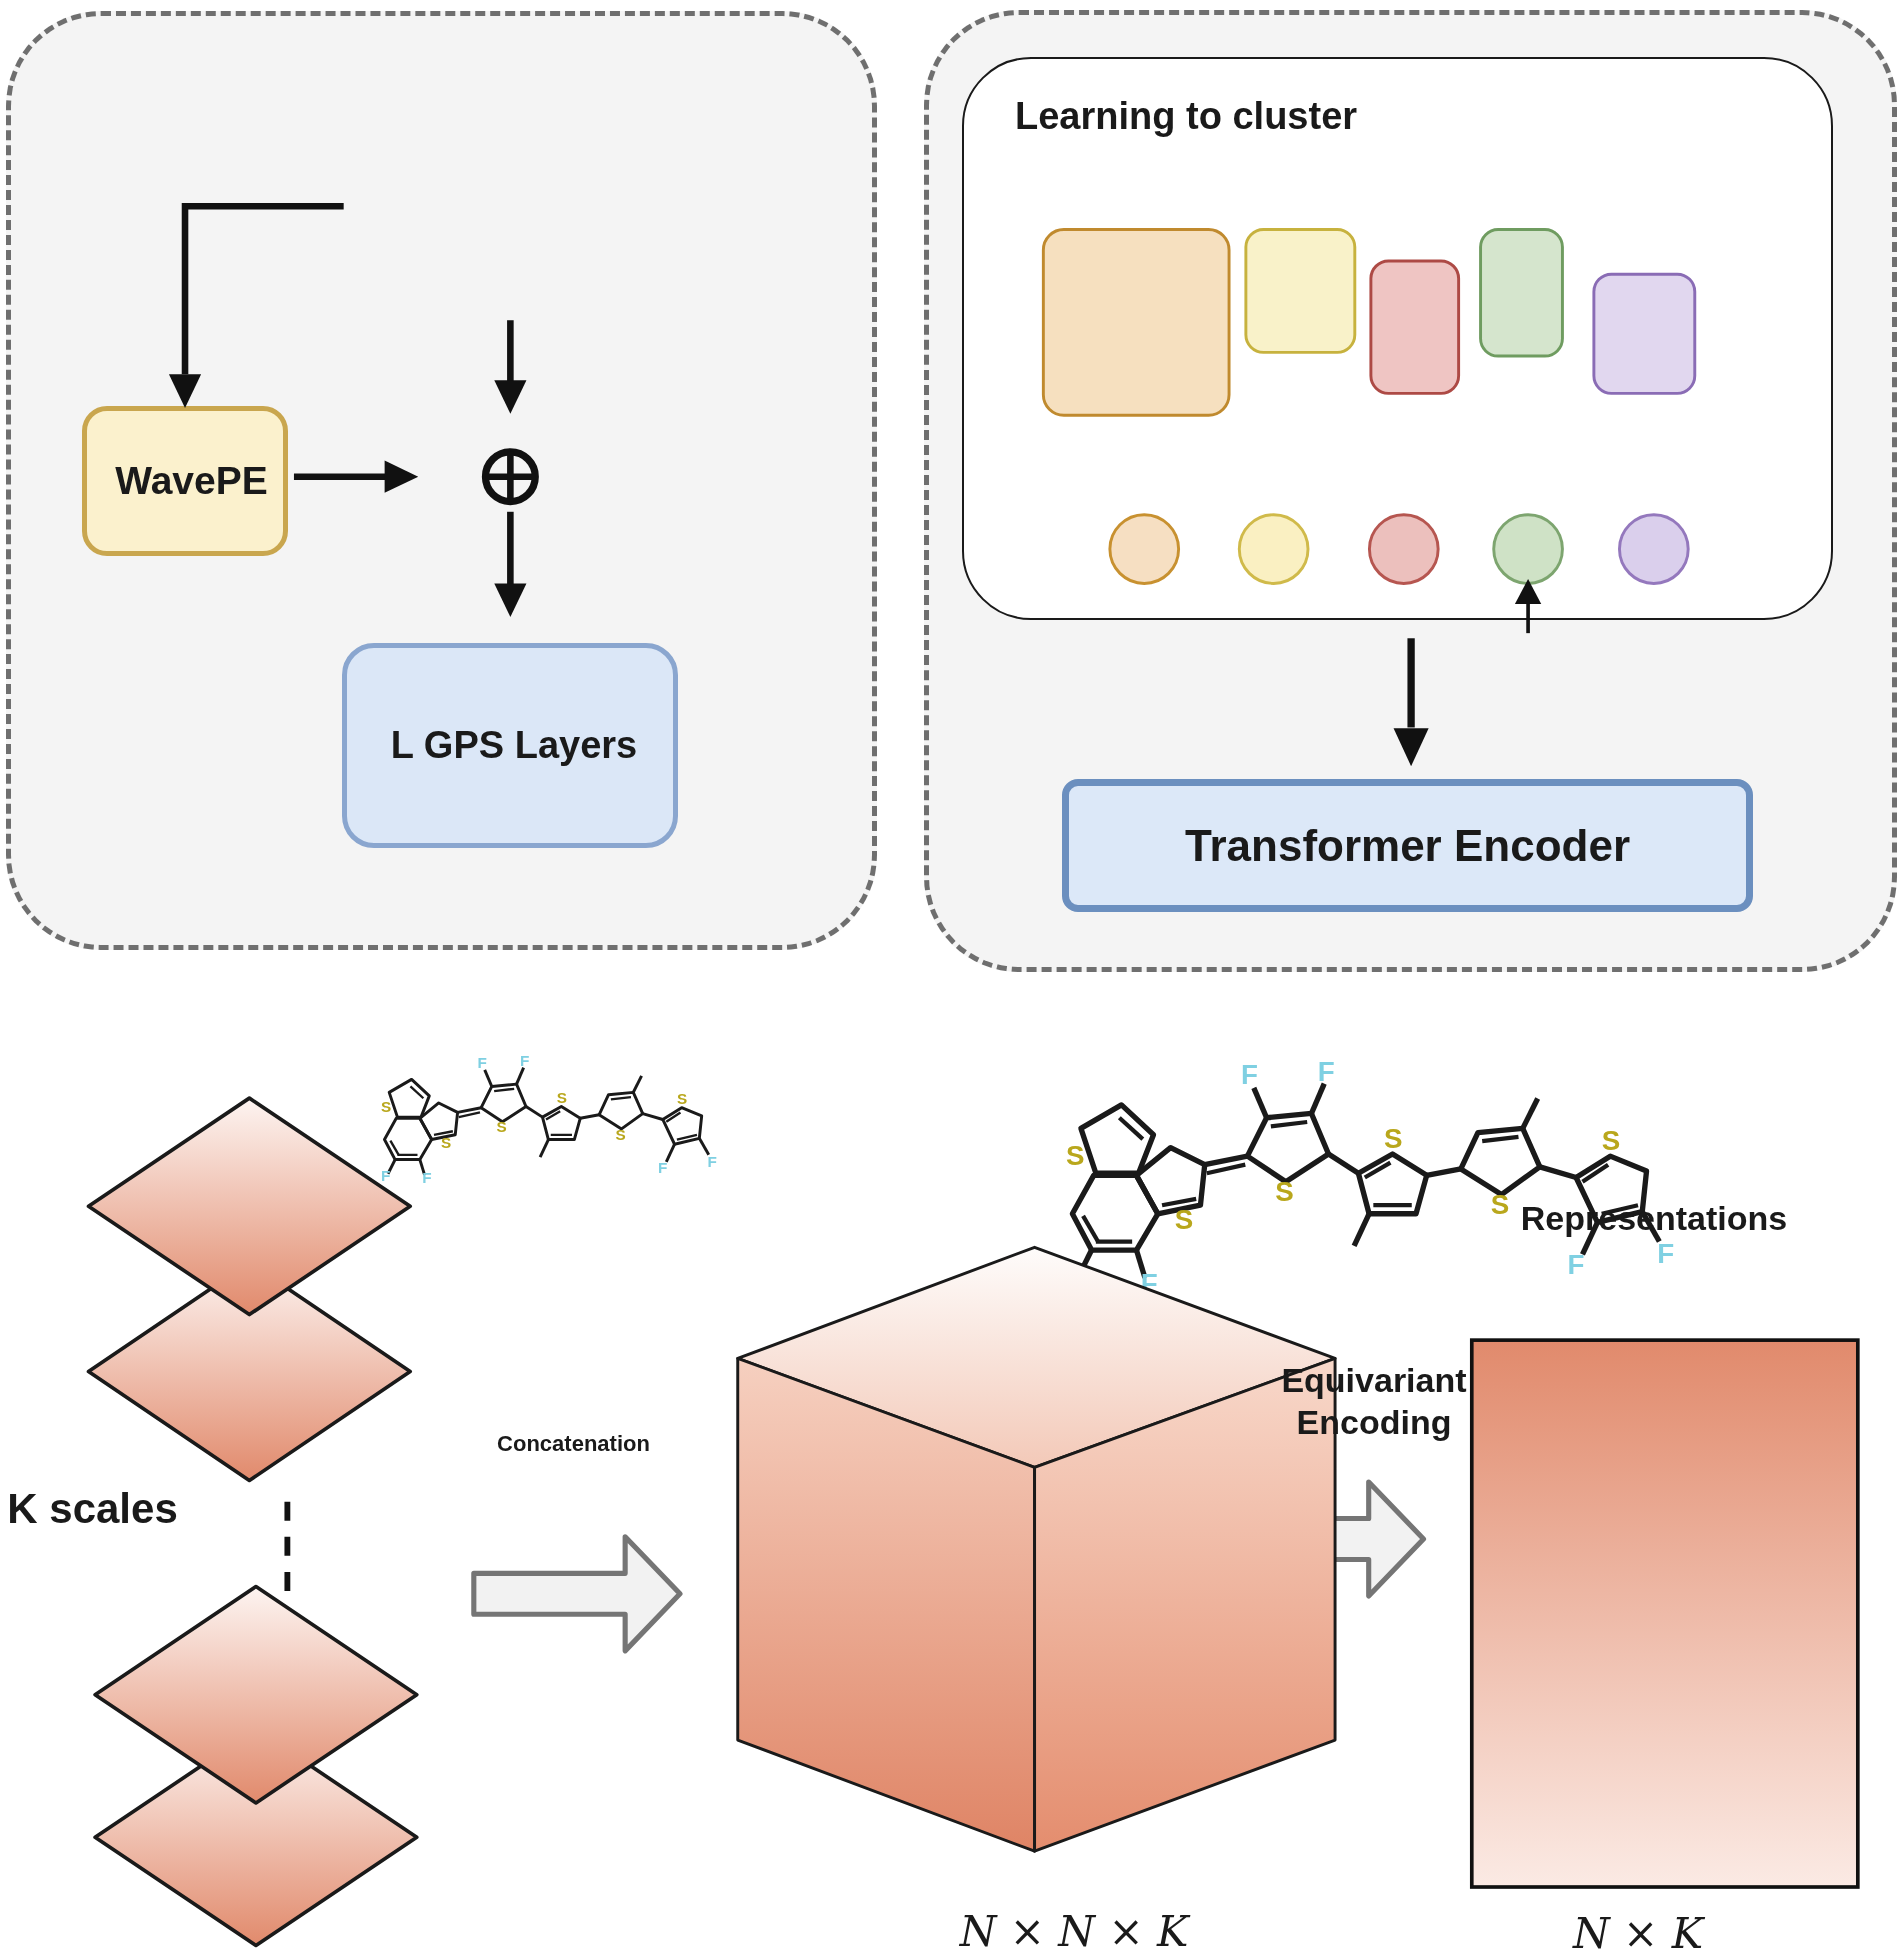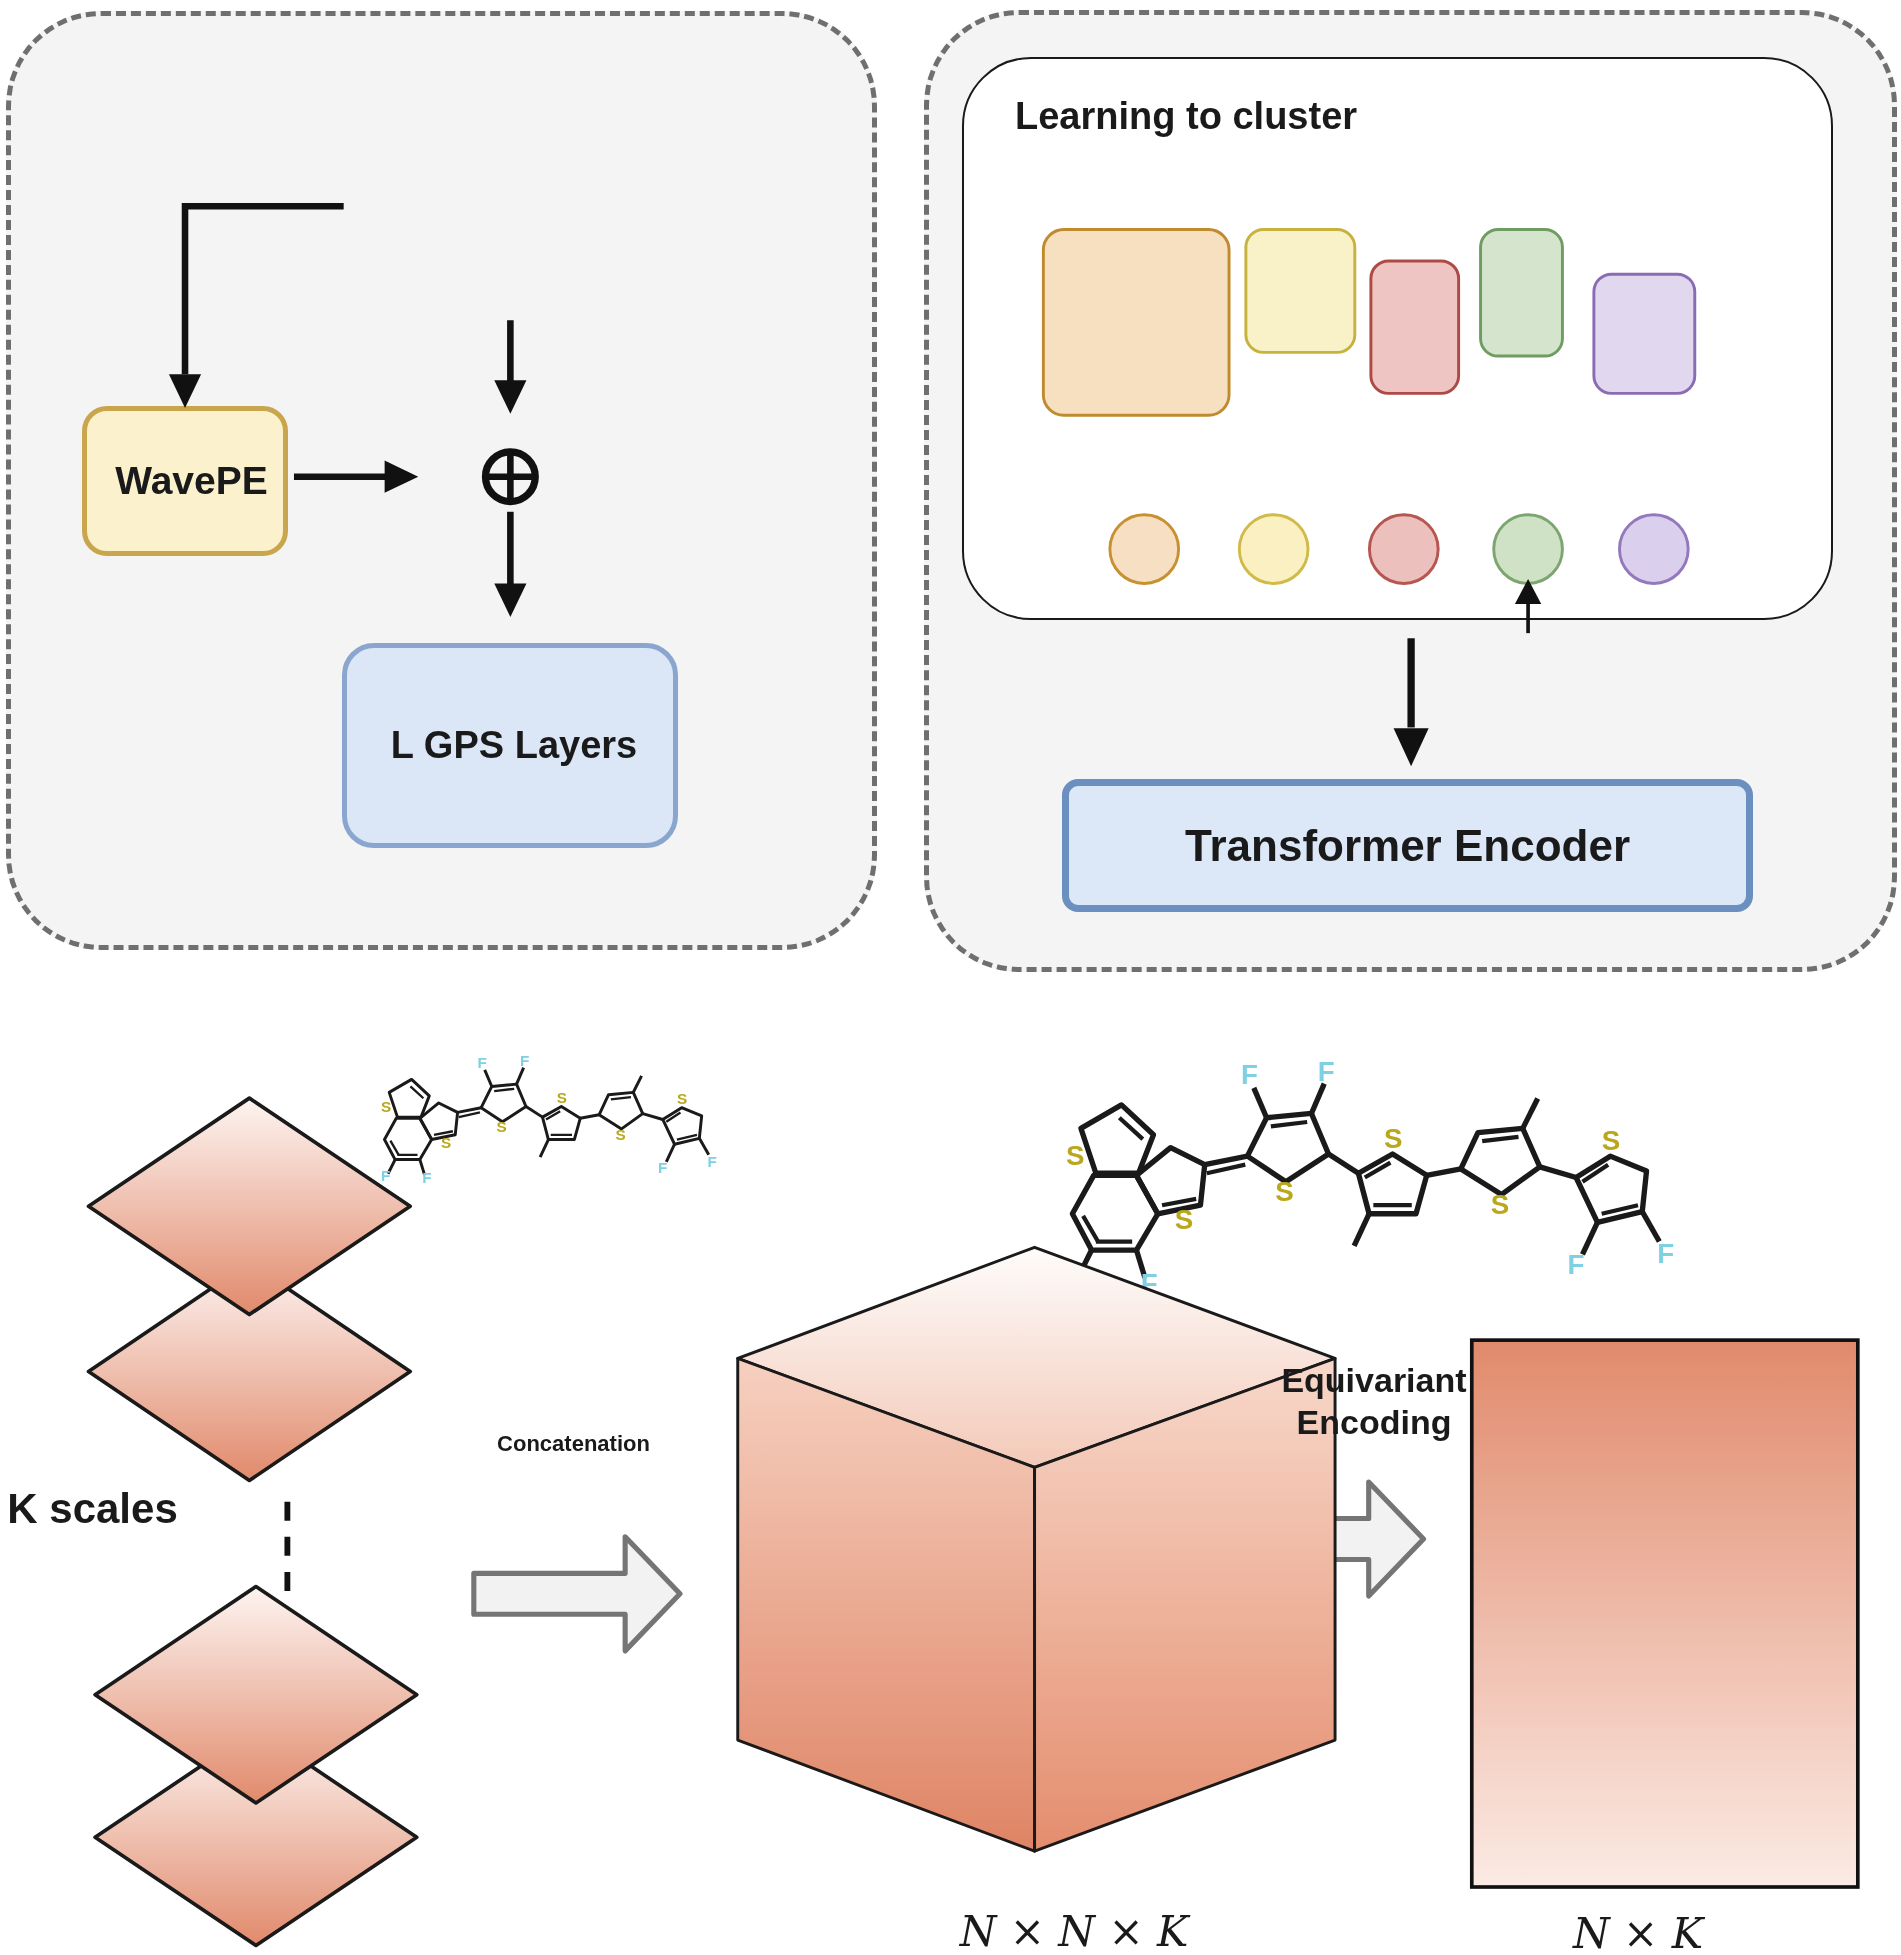--- a/index.html
+++ b/index.html
@@ -186,16 +186,17 @@
   <rect x="2013" y="1833" width="528" height="748" fill="url(#gradRect)" stroke="#111111" stroke-width="5"></rect>
 </svg>
 
 <div class="abs lbl" style="left:7.3px;top:1487px;font-size:42px;">K scales</div>
 <div class="abs lbl center" style="left:409px;top:1422px;width:329px;font-size:22px;">Concatenation</div>
 <div class="abs lbl center" style="left:1228px;top:1359px;width:292px;font-size:34px;line-height:42px;">
   <div>Equivariant</div>
   <div>Encoding</div>
 </div>
 <div class="abs lbl center" style="left:1444px;top:1196px;width:420px;font-size:34px;line-height:44px;">
+  <div>Representations</div>
 </div>
 <div class="abs math" style="left:891px;top:1907px;width:366px;">N × N × K</div>
 <div class="abs math" style="left:1492px;top:1909px;width:292px;">N × K</div>
 
 
 </body></html>

